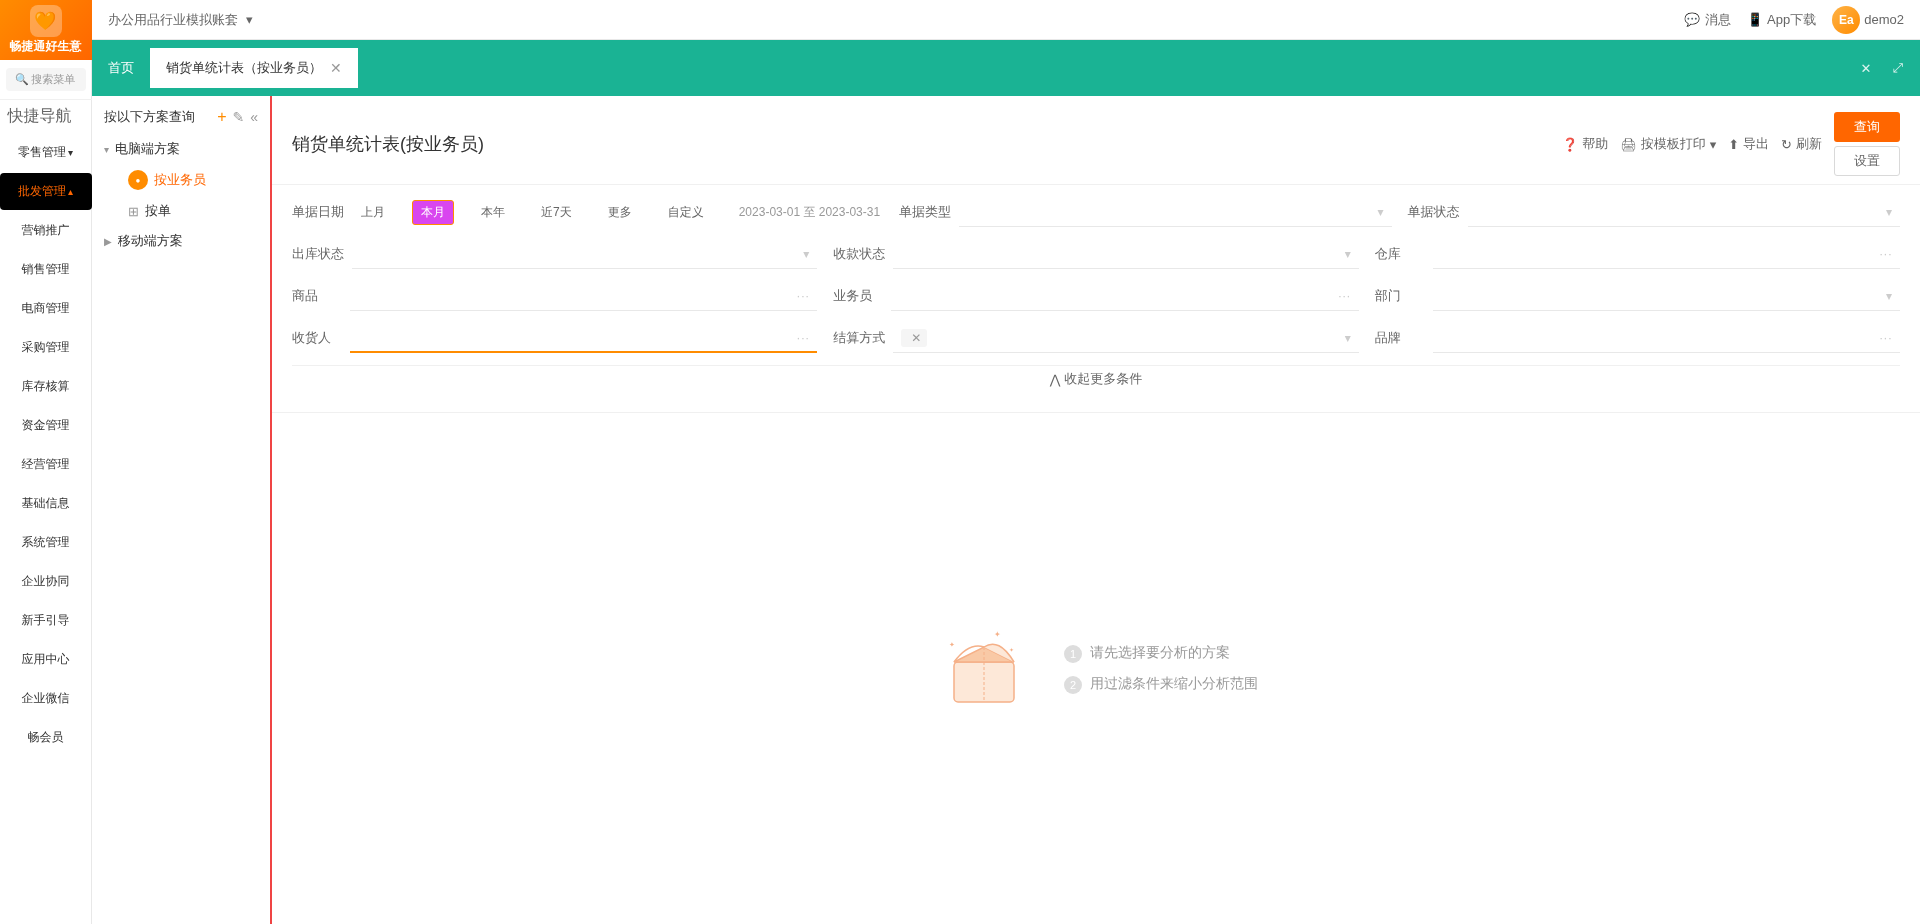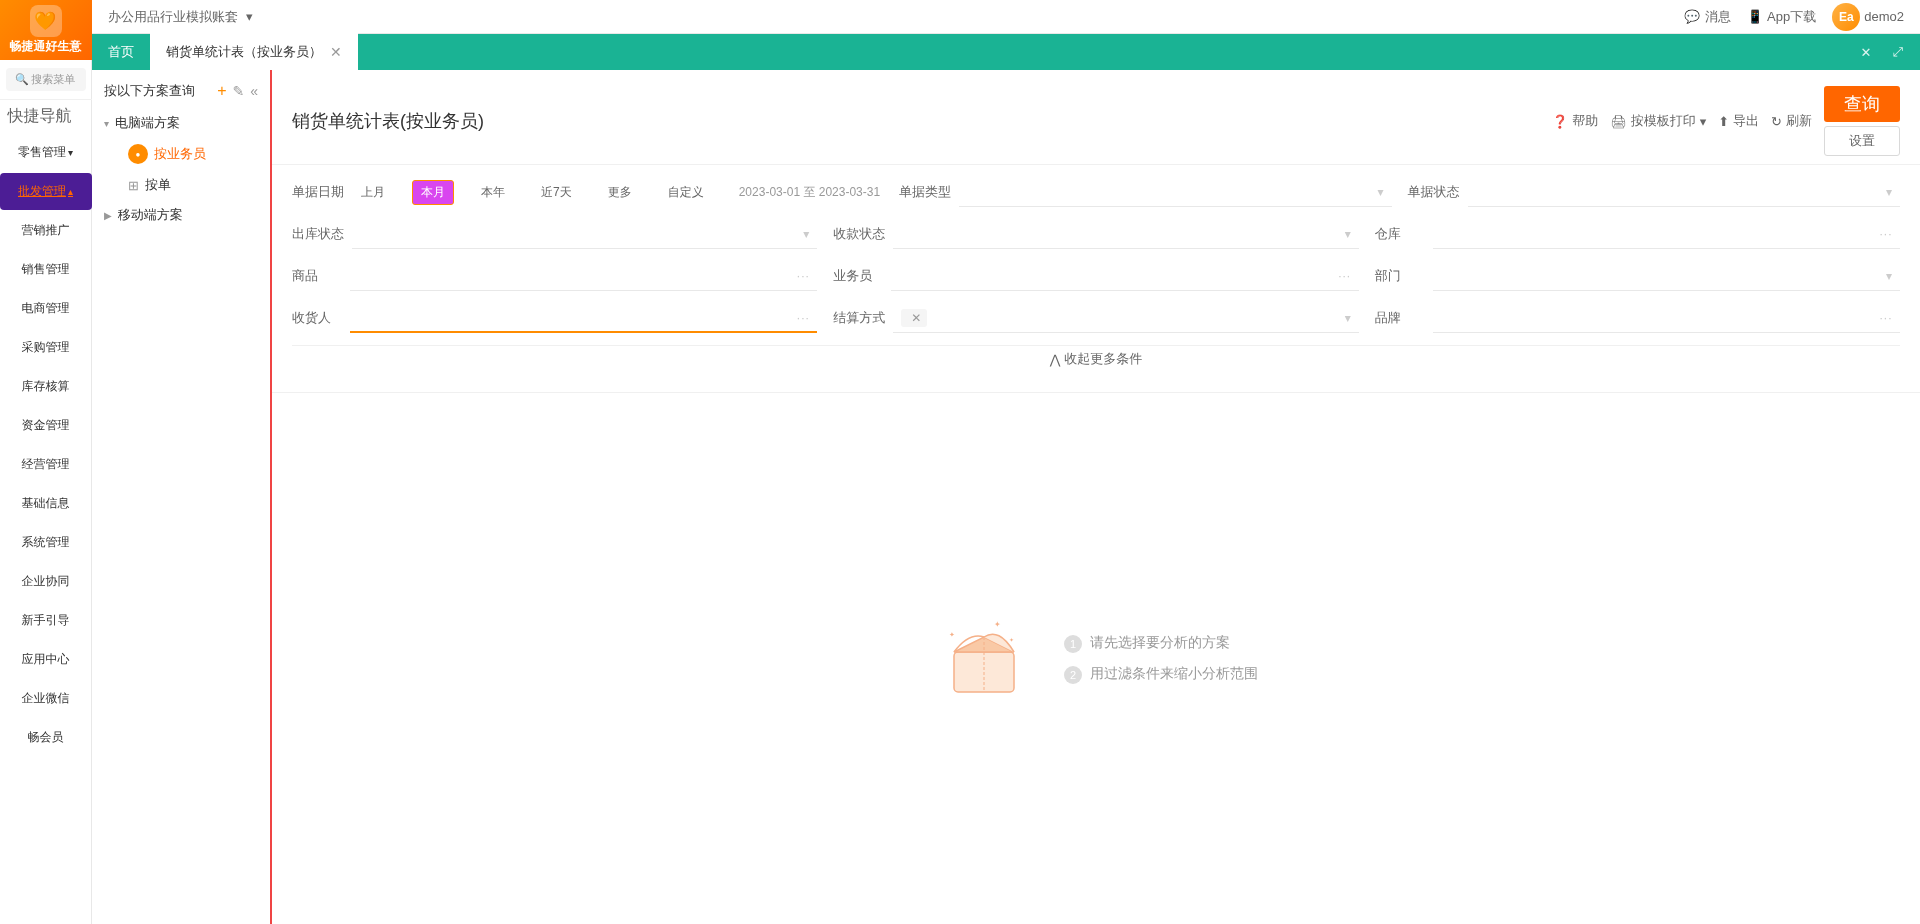--- a/index.html
+++ b/index.html
@@ -74,35 +74,35 @@
       display: flex;
       align-items: center;
       justify-content: center;
       font-size: 13px;
       color: #333;
       cursor: pointer;
       border-radius: 4px;
       margin: 1px 4px;
       position: relative;
     }
-    .sidebar-item.active { background: #4c1d95; color: #ff6600; text-decoration: underline; }
+    .sidebar-item.active { background: #000000; color: #ff6600; }
     .sidebar-item .item-text { font-size: 12px; }
     .sidebar-item .arrow { font-size: 10px; margin-left: 2px; }
 
     
     .main-area {
       flex: 1;
       display: flex;
       flex-direction: column;
       overflow: hidden;
     }
 
     
     .topbar {
-      height: 34px;
+      height: 40px;
       background: #fff;
       border-bottom: 1px solid #e8e8e8;
       display: flex;
       align-items: center;
       padding: 12px 16px;
       justify-content: space-between;
       flex-shrink: 0;
     }
     .topbar-left {
       display: flex;
@@ -132,21 +132,21 @@
       display: flex;
       align-items: center;
       justify-content: center;
       color: #fff;
       font-size: 12px;
       font-weight: bold;
     }
 
     
     .tab-bar {
-      height: 36px;
+      height: 56px;
       background: #1ab394;
       display: flex;
       align-items: center;
       padding: 0 0;
       flex-shrink: 0;
     }
     .tab-item {
       height: 40px;
       display: flex;
       align-items: center;
@@ -277,21 +277,21 @@
       align-items: center;
       gap: 12px;
     }
     .btn-primary {
       background: #ff6600;
       color: #fff;
       border: none;
       padding: 6px 20px;
       border-radius: 3px;
       cursor: pointer;
-      font-size: 18px;
+      font-size: 13px;
     }
     .btn-default {
       background: #fff;
       color: #666;
       border: 1px solid #d9d9d9;
       padding: 5px 4px;
       border-radius: 3px;
       cursor: pointer;
       font-size: 13px;
     }

